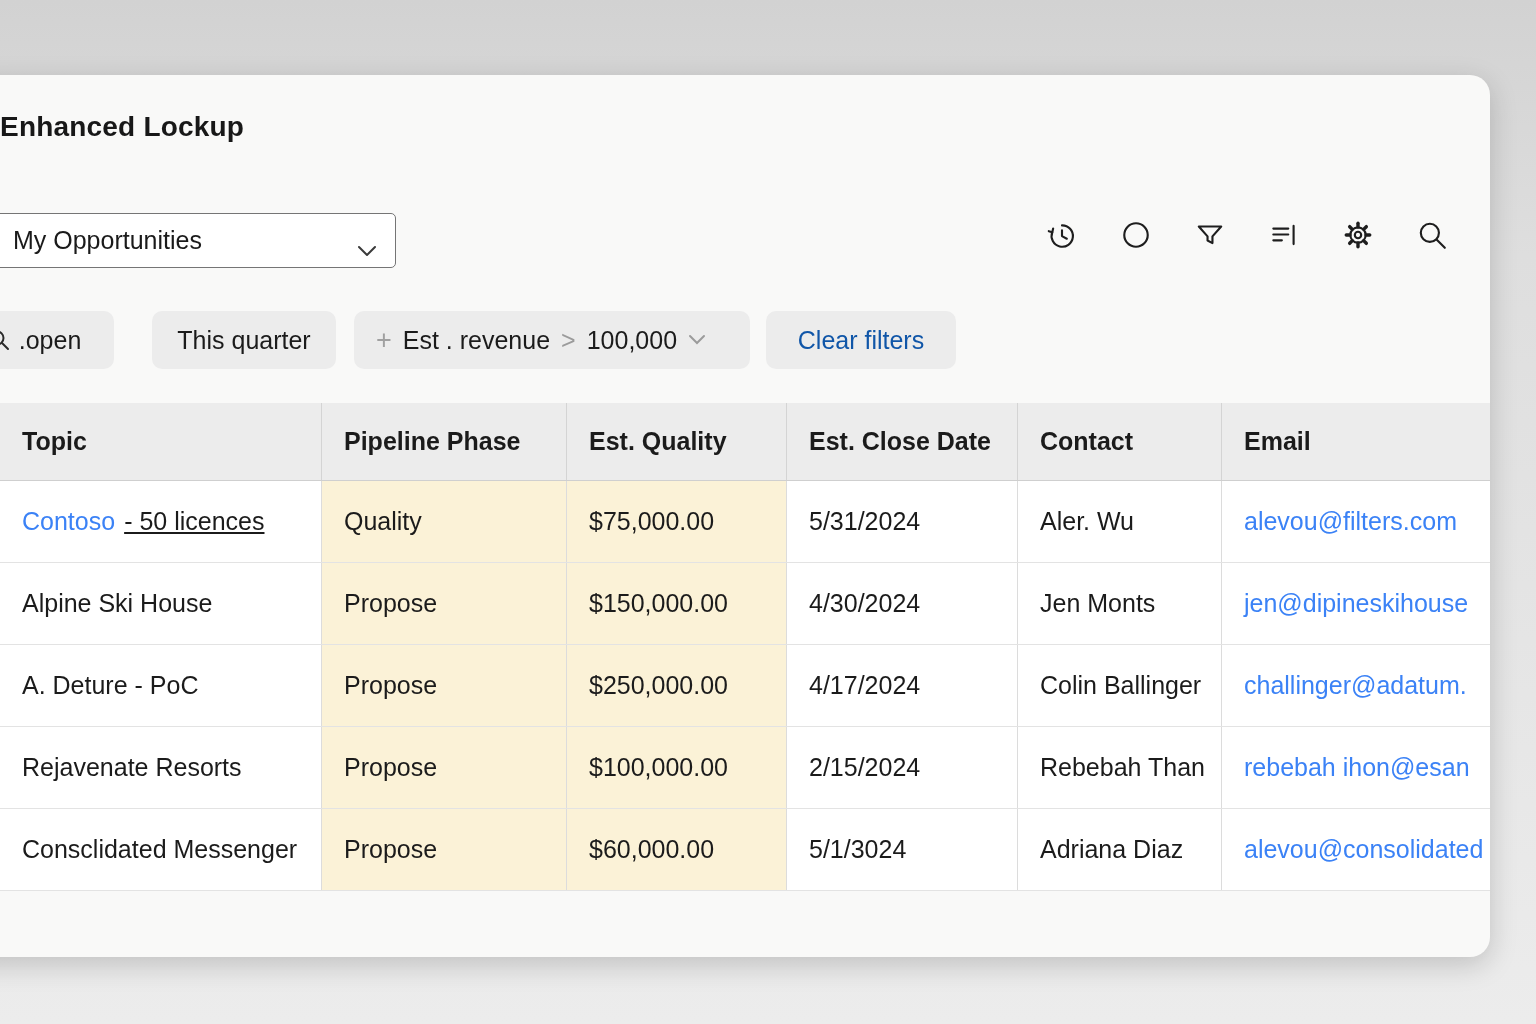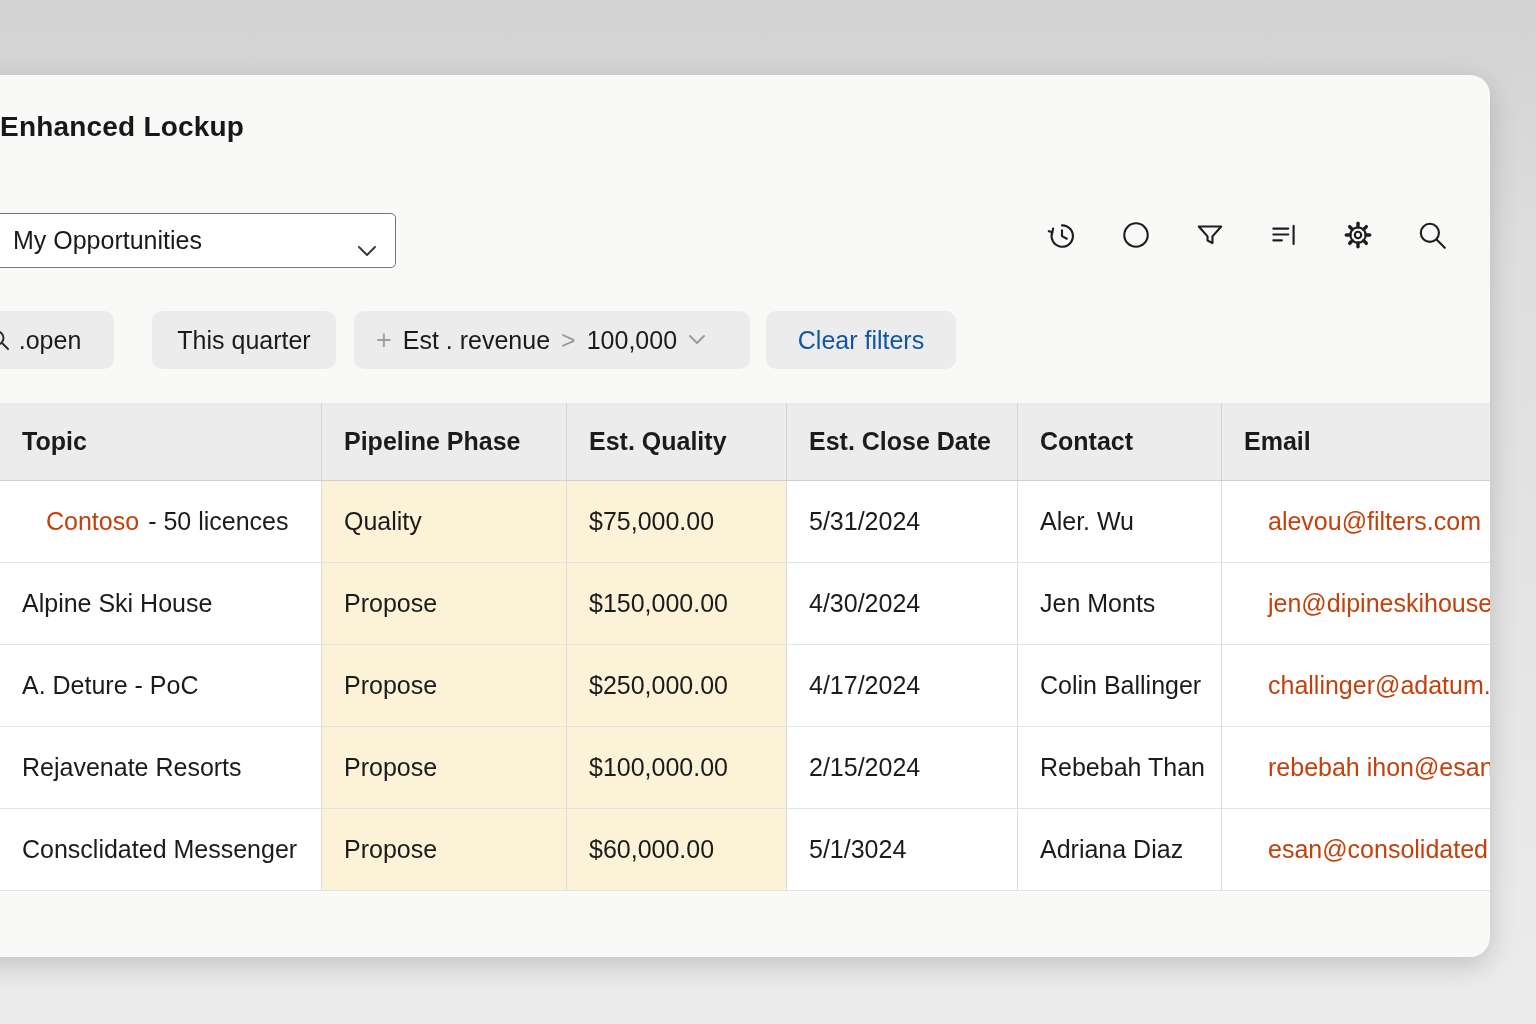--- a/index.html
+++ b/index.html
@@ -60,22 +60,22 @@
   .th:last-child { border-right: none; }
   .trow { height: 82px; background: #ffffff; border-bottom: 1px solid #e3e3e3; }
   .td {
     display: flex; align-items: center; padding-left: 22px;
     font-size: 25px; color: #1b1b1b;
     border-right: 1px solid #dcdcdc; white-space: nowrap; overflow: hidden;
   }
   .td:first-child { padding-left: 62px; }
   .td:last-child { border-right: none; }
   .td.hl { background: #fbf2d7; }
-  .link { color: #c2410c; cursor: pointer; margin-left: 24px; }
-  .topic-rest { margin-left: 9px; }
+  .link { color: #3b82f6; cursor: pointer; }
+  .topic-rest { margin-left: 9px; text-decoration: underline; }
 </style>
 </head>
 <body>
 
 <div class="card">
 
   <div class="page-title">Enhanced Lockup</div>
 
   <div class="view-select">
     <span>My Opportunities</span>
@@ -225,18 +225,18 @@
 
     <div class="trow">
       <div class="td">
         <span>Consclidated Messenger</span>
       </div>
       <div class="td hl">Propose</div>
       <div class="td hl">$60,000.00</div>
       <div class="td">5/1/3024</div>
       <div class="td">Adriana Diaz</div>
       <div class="td">
-        <span class="link">esan@consolidated</span>
+        <span class="link">alevou@consolidated</span>
       </div>
     </div>
   </div>
 
 </div>
 
 </body></html>

